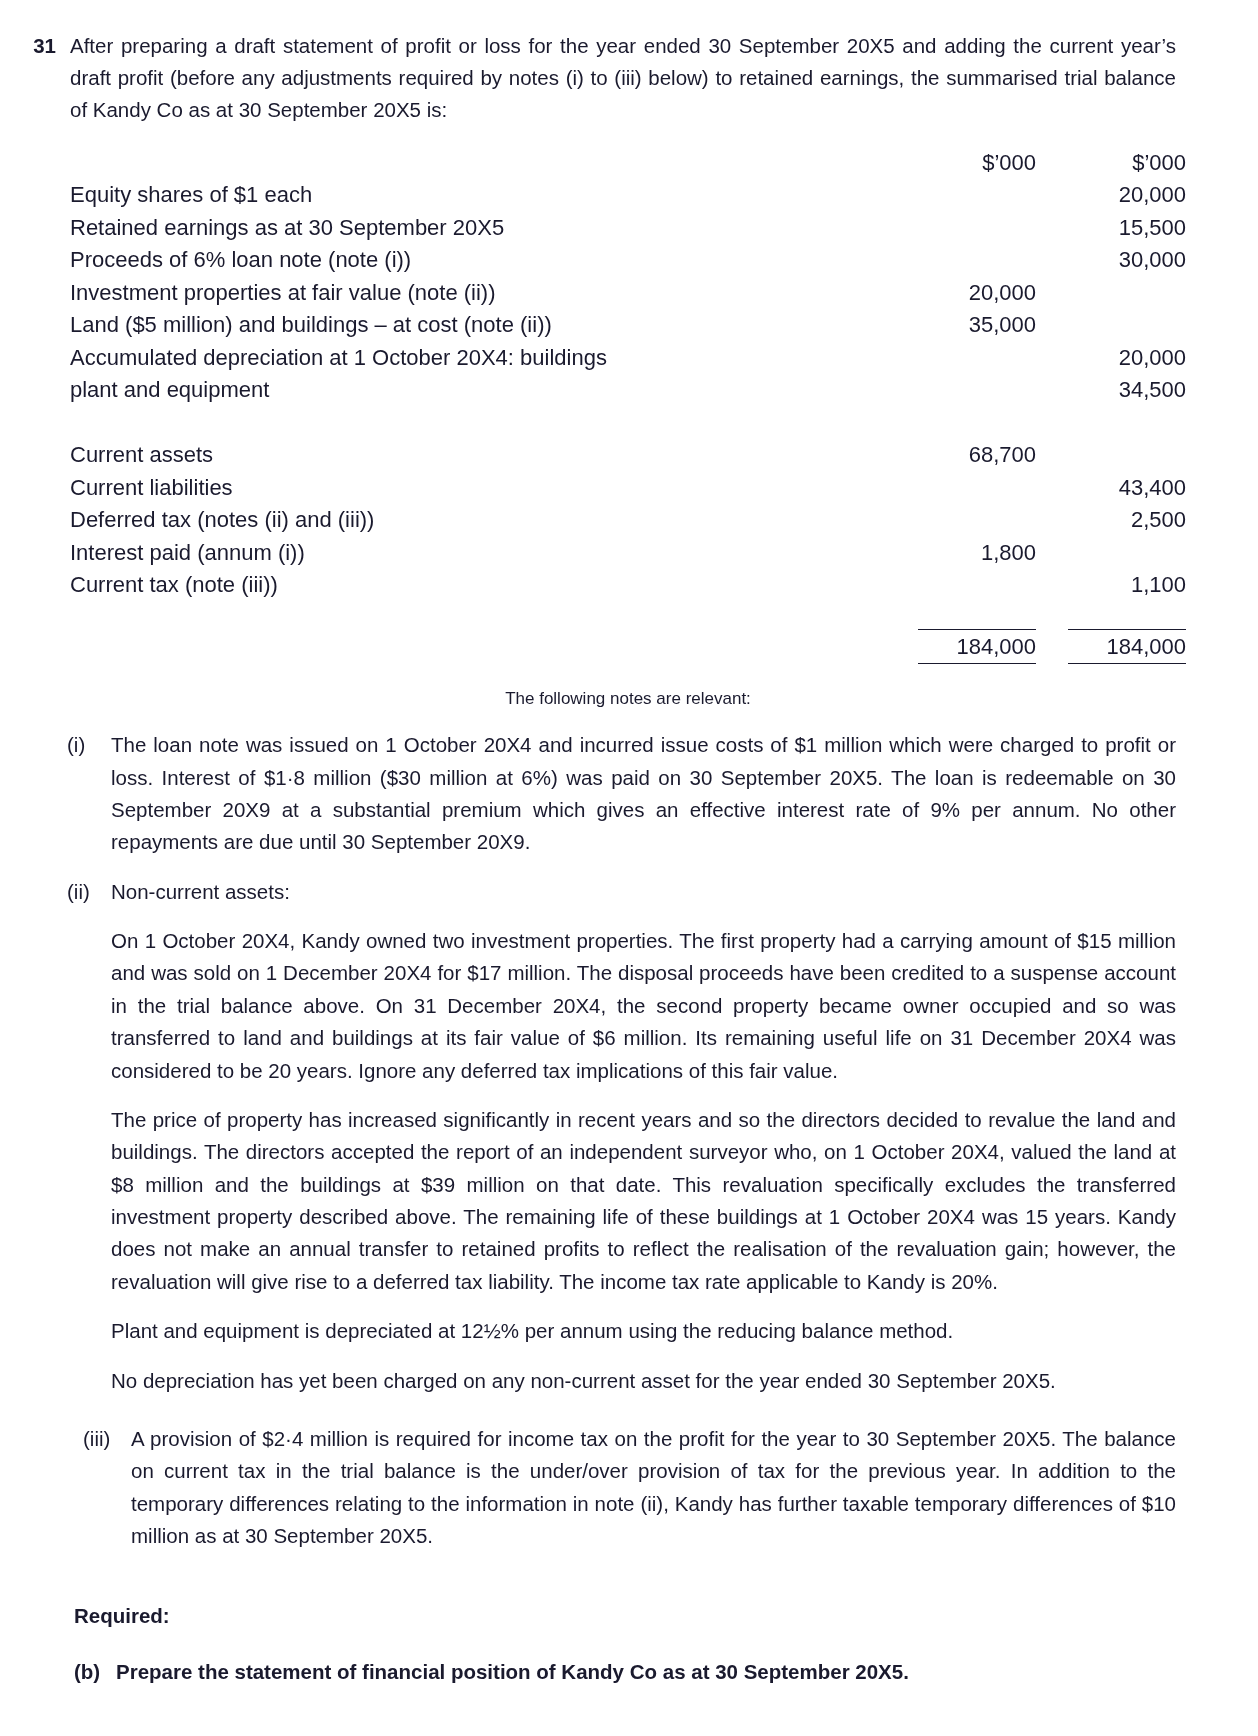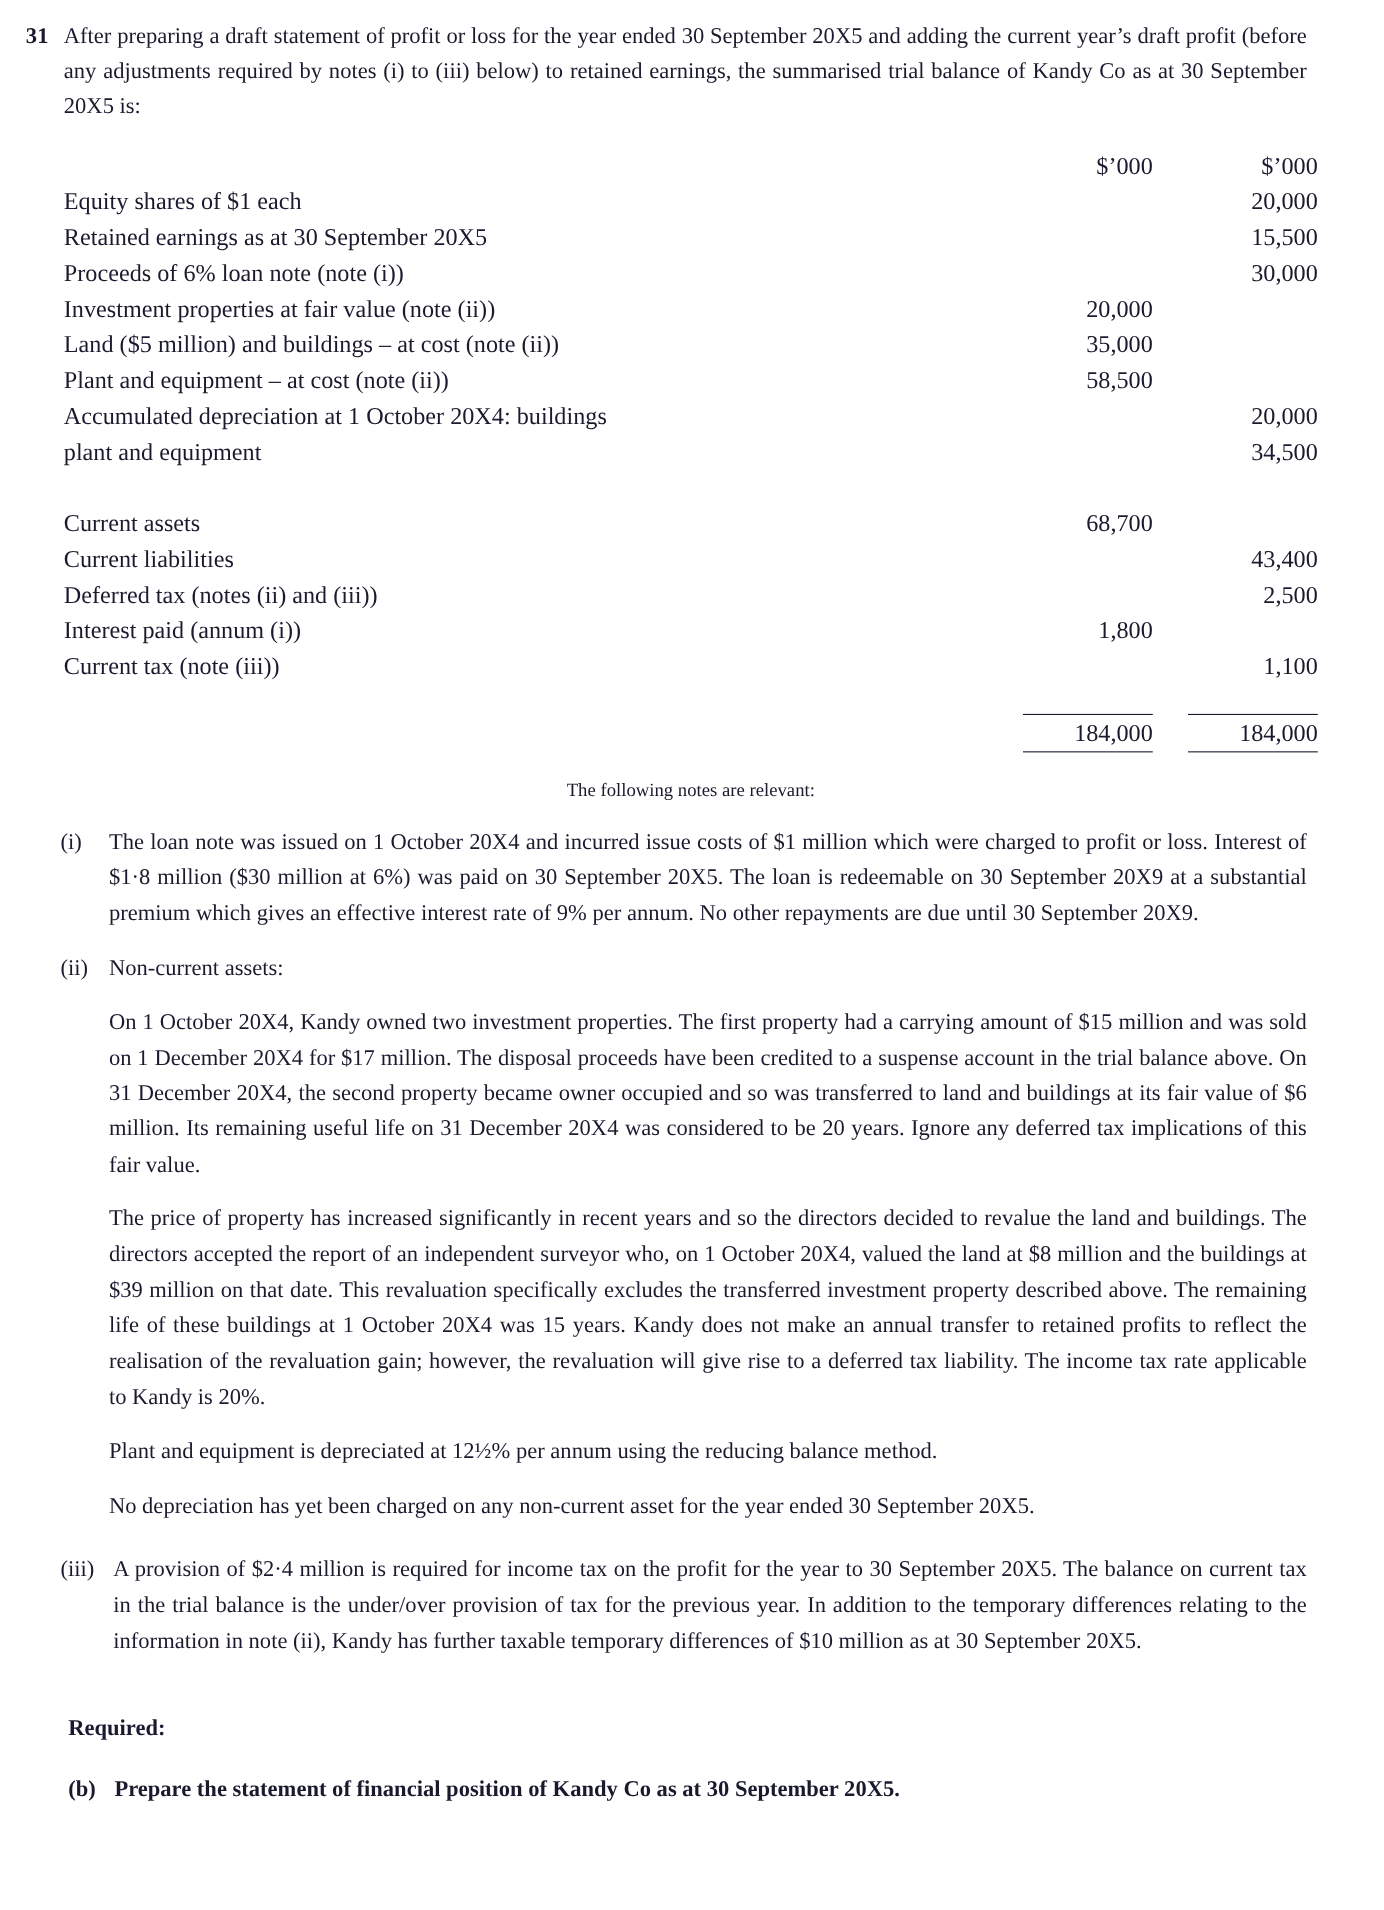--- a/index.html
+++ b/index.html
@@ -12,23 +12,22 @@
     height: 1736px;
     font-family: "Liberation Sans", sans-serif;
     color: #1a1a2e;
     position: relative;
     overflow: hidden;
   }
   .page {
     position: relative;
     width: 1258px;
     height: 1736px;
-    padding: 0;
+    padding: 12px;
     box-sizing: border-box;
-    font-family: Liberation Serif, serif;
   }
 
   
   .qhead {
     display: flex;
     align-items: flex-start;
     padding: 18px 70px 0 18px;
   }
   .qnum {
     font-weight: bold;
@@ -191,25 +190,20 @@
           <td class="c2">30,000</td>
         </tr>
         <tr>
           <td class="lbl">Investment properties at fair value (note (ii))</td>
           <td class="c1">20,000</td>
           <td class="c2"></td>
         </tr>
         <tr>
           <td class="lbl">Land ($5 million) and buildings – at cost (note (ii))</td>
           <td class="c1">35,000</td>
-          <td class="c2"></td>
-        </tr>
-        <tr>
-          <td class="lbl">Plant and equipment – at cost (note (ii))</td>
-          <td class="c1">58,500</td>
           <td class="c2"></td>
         </tr>
         <tr>
           <td class="lbl">Accumulated depreciation at 1 October 20X4:  buildings</td>
           <td class="c1"></td>
           <td class="c2">20,000</td>
         </tr>
         <tr>
           <td class="sublbl">plant and equipment</td>
           <td class="c1"></td>
@@ -280,21 +274,21 @@
 
   <div class="note">
     <div class="marker">(ii)</div>
     <div class="ntext nojust">Non-current assets:</div>
   </div>
   <div class="subpara">On 1 October 20X4, Kandy owned two investment properties. The first property had a carrying amount of $15 million and was sold on 1 December 20X4 for $17 million. The disposal proceeds have been credited to a suspense account in the trial balance above. On 31 December 20X4, the second property became owner occupied and so was transferred to land and buildings at its fair value of $6 million. Its remaining useful life on 31 December 20X4 was considered to be 20 years. Ignore any deferred tax implications of this fair value.</div>
   <div class="subpara">The price of property has increased significantly in recent years and so the directors decided to revalue the land and buildings. The directors accepted the report of an independent surveyor who, on 1 October 20X4, valued the land at $8 million and the buildings at $39 million on that date. This revaluation specifically excludes the transferred investment property described above. The remaining life of these buildings at 1 October 20X4 was 15 years. Kandy does not make an annual transfer to retained profits to reflect the realisation of the revaluation gain; however, the revaluation will give rise to a deferred tax liability. The income tax rate applicable to Kandy is 20%.</div>
   <div class="subpara nojust">Plant and equipment is depreciated at 12½% per annum using the reducing balance method.</div>
   <div class="subpara nojust">No depreciation has yet been charged on any non-current asset for the year ended 30 September 20X5.</div>
 
-  <div class="note" style="padding-top:26px;">
+  <div class="note" style="padding-top:26px;margin-left:16px;">
     <div class="marker wide">(iii)</div>
     <div class="ntext">A provision of $2·4 million is required for income tax on the profit for the year to 30 September 20X5. The balance on current tax in the trial balance is the under/over provision of tax for the previous year. In addition to the temporary differences relating to the information in note (ii), Kandy has further taxable temporary differences of $10 million as at 30 September 20X5.</div>
   </div>
 
   <div class="required-head">Required:</div>
   <div class="req-item">
     <div class="marker">(b)</div>
     <div class="rtext">Prepare the statement of financial position of Kandy Co as at 30 September 20X5.</div>
   </div>
 

